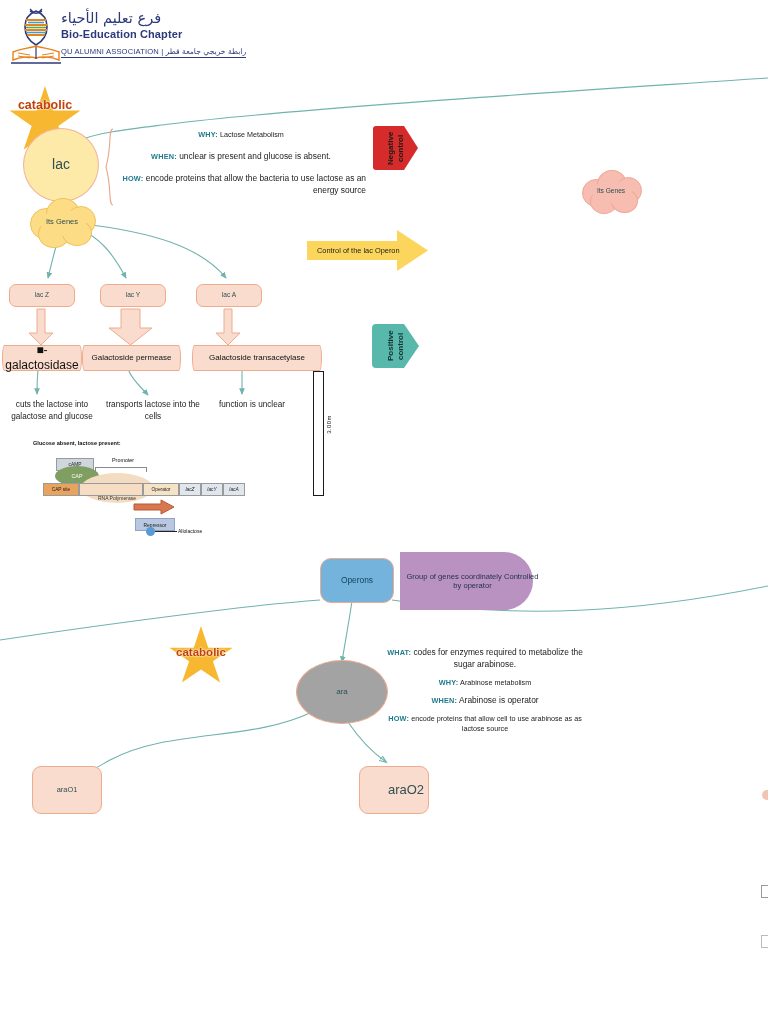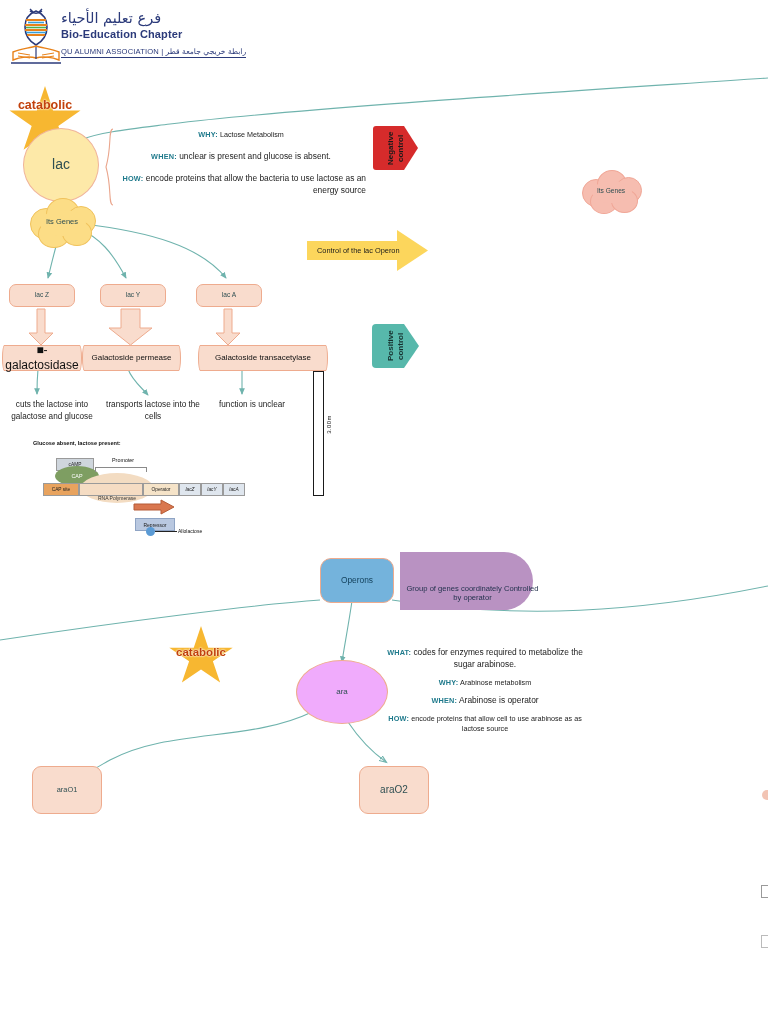--- a/index.html
+++ b/index.html
@@ -32,21 +32,21 @@
   .star{
     background:#f7b731;
     clip-path:polygon(50% 0%,61% 35%,98% 35%,68% 57%,79% 91%,50% 70%,21% 91%,32% 57%,2% 35%,39% 35%);
   }
   .star-cap{
     position:absolute;font-weight:bold;color:#c2410c;
     text-shadow:0 0 2px #fff,0 0 2px #fff;
   }
   
   .circle-lac{border-radius:50%;background:#fde9a8;border:1.4px solid #f0b49a;}
-  .ellipse-ara{border-radius:50%;background:#f0abfc;border:1.4px solid #eeab8e;}
+  .ellipse-ara{border-radius:50%;background:#a3a3a3;border:1.4px solid #eeab8e;}
   .rbox{border-radius:7px;background:#f9dccd;border:1.3px solid #eeab8e;}
   .rbox-big{border-radius:9px;background:#f9dccd;border:1.6px solid #eeab8e;}
   .flagbox{
     background:#f9dccd;border:1.3px solid #eeab8e;
     border-radius:4px/22px;
   }
   .cloud{position:absolute;}
   .cloud i{position:absolute;border-radius:50%;display:block;}
   .vlabel{
     position:absolute;left:0;top:0;width:100%;height:100%;
@@ -229,21 +229,21 @@
 <svg class="abs" style="left:215px;top:308px;width:26px;height:38px;" viewBox="0 0 26 38">
   <path d="M9,1 H17 V25 H25 L13,37 L1,25 H9 z" fill="#f9dccd" stroke="#eeab8e" stroke-width="1"></path>
 </svg>
 
 <div class="abs flagbox" style="left:2px;top:345px;width:78px;height:24px;">
   <span class="node-label" style="font-size:12px;color:#111;font-weight:400;">■-galactosidase</span>
 </div>
 <div class="abs flagbox" style="left:82px;top:345px;width:97px;height:24px;">
   <span class="node-label" style="font-size:8px;color:#111;">Galactoside permease</span>
 </div>
-<div class="abs flagbox" style="left:198px;top:345px;width:128px;height:24px;">
+<div class="abs flagbox" style="left:192px;top:345px;width:128px;height:24px;">
   <span class="node-label" style="font-size:8px;color:#111;">Galactoside transacetylase</span>
 </div>
 
 <div class="abs desc" style="left:0px;top:399px;width:104px;">cuts the lactose into galactose  and glucose</div>
 <div class="abs desc" style="left:104px;top:399px;width:98px;">transports lactose  into the cells</div>
 <div class="abs desc" style="left:206px;top:399px;width:92px;">function is  unclear</div>
 
 <div class="abs" style="left:371px;top:320px;width:50px;height:52px;">
   <svg viewBox="0 0 50 52" style="width:50px;height:52px;">
     <path d="M5,4 H33 L48,26 L33,48 H5 a4,4 0 0 1 -4,-4 V8 a4,4 0 0 1 4,-4 z" fill="#57b8ab"></path>
@@ -280,21 +280,21 @@
   <div class="op-allo-dot" style="left:113px;top:87px;width:9px;height:9px;"></div>
   <div class="op-allo-line" style="left:122px;top:91px;width:22px;"></div>
   <div class="op-allo-txt" style="left:145px;top:88px;">Allolactose</div>
 </div>
 
 <div class="abs" style="left:320px;top:558px;width:72px;height:43px;border-radius:11px;background:#74b3dc;border:1.3px solid #eeab8e;">
   <span class="node-label" style="font-size:8.4px;color:#15435e;">Operons</span>
 </div>
 
 <div class="abs" style="left:400px;top:552px;width:133px;height:58px;background:#b992c2;border-radius:0 29px 29px 0;">
-  <span class="node-label" style="font-size:7.6px;color:#1f2f4a;padding:12px 6px;">Group of genes coordinately Controlled by operator</span>
+  <span class="node-label" style="font-size:7.6px;color:#1f2f4a;padding:0 6px;">Group of genes coordinately Controlled by operator</span>
 </div>
 
 <div class="abs star" style="left:168px;top:626px;width:66px;height:62px;"></div>
 <div class="abs star-cap" style="left:168px;top:646px;width:66px;text-align:center;font-size:11.5px;">catabolic</div>
 
 <div class="abs ellipse-ara" style="left:296px;top:660px;width:90px;height:62px;">
   <span class="node-label" style="font-size:8px;">ara</span>
 </div>
 
 <div class="abs kv" style="left:386px;top:647px;width:198px;">
@@ -313,18 +313,18 @@
   <div class="row small" style="margin-top:7px;">
     <span class="k">HOW:</span>
     <span>encode proteins that allow cell to use arabinose as as lactose source</span>
   </div>
 </div>
 
 <div class="abs rbox-big" style="left:32px;top:766px;width:68px;height:46px;">
   <span class="node-label" style="font-size:7.4px;text-align:right;">araO1</span>
 </div>
 <div class="abs rbox-big" style="left:359px;top:766px;width:68px;height:46px;">
-  <span class="node-label" style="font-size:10px;">araO2</span>
+  <span class="node-label" style="font-size:13px;padding-left:12px;">araO2</span>
 </div>
 
 <div class="edge-dot" style="right:-4px;top:790px;width:10px;height:10px;background:#f2c4b4;"></div>
 <div class="abs" style="right:-3px;top:885px;width:8px;height:11px;border:1px solid #9a9a9a;background:#fff;"></div>
 <div class="abs" style="right:-3px;top:935px;width:8px;height:11px;border:1px solid #bbb;background:#fff;"></div>
 
 </body></html>

